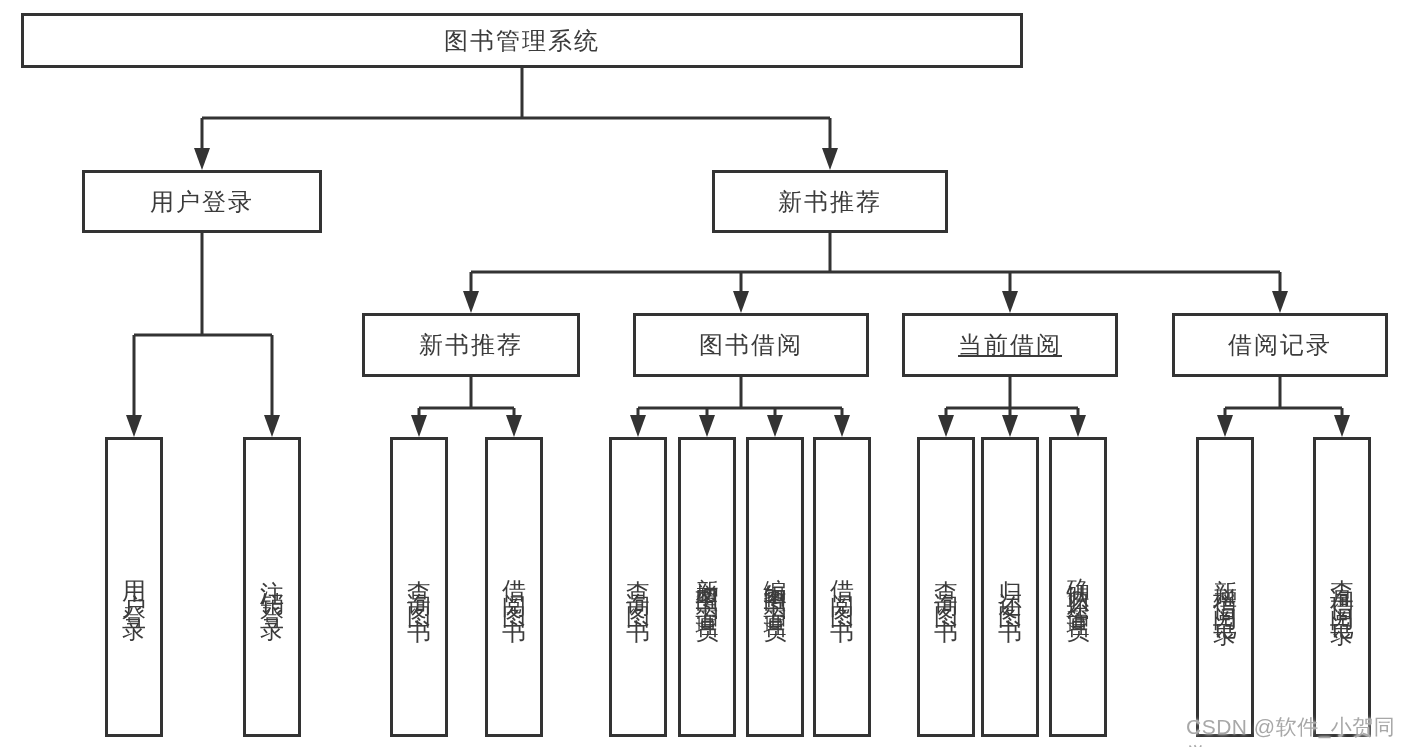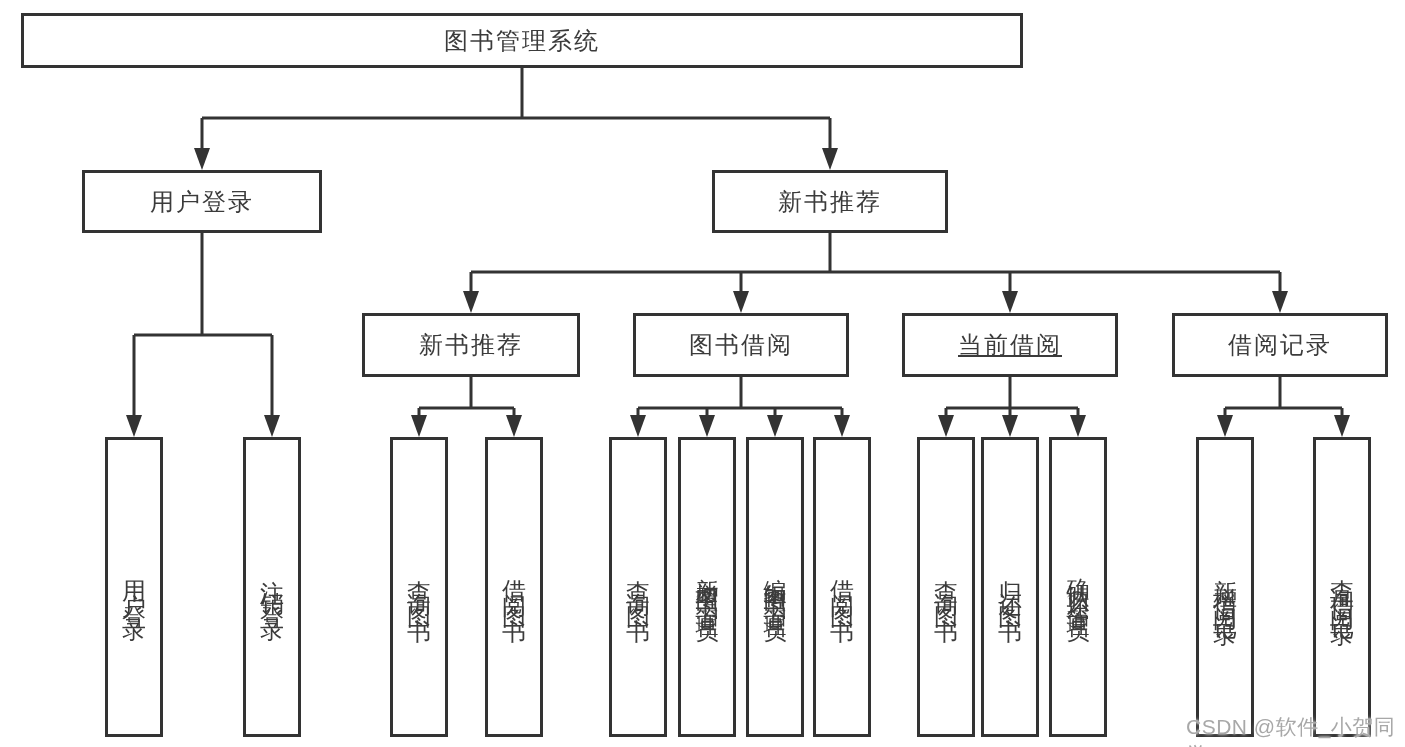--- a/index.html
+++ b/index.html
@@ -72,21 +72,21 @@
   <div class="node h-node" style="left:82px; top:170px; width:240px; height:63px;">
     <span>用户登录</span>
   </div>
   <div class="node h-node" style="left:712px; top:170px; width:236px; height:63px;">
     <span>新书推荐</span>
   </div>
 
   <div class="node h-node" style="left:362px; top:313px; width:218px; height:64px;">
     <span>新书推荐</span>
   </div>
-  <div class="node h-node" style="left:633px; top:313px; width:216px; height:64px;">
+  <div class="node h-node" style="left:633px; top:313px; width:236px; height:64px;">
     <span>图书借阅</span>
   </div>
   <div class="node h-node" style="left:902px; top:313px; width:216px; height:64px;text-decoration:underline;">
     <span>当前借阅</span>
   </div>
   <div class="node h-node" style="left:1172px; top:313px; width:216px; height:64px;">
     <span>借阅记录</span>
   </div>
 
   <div class="node v-node short" style="left:105px; top:437px; width:58px; height:300px;">

